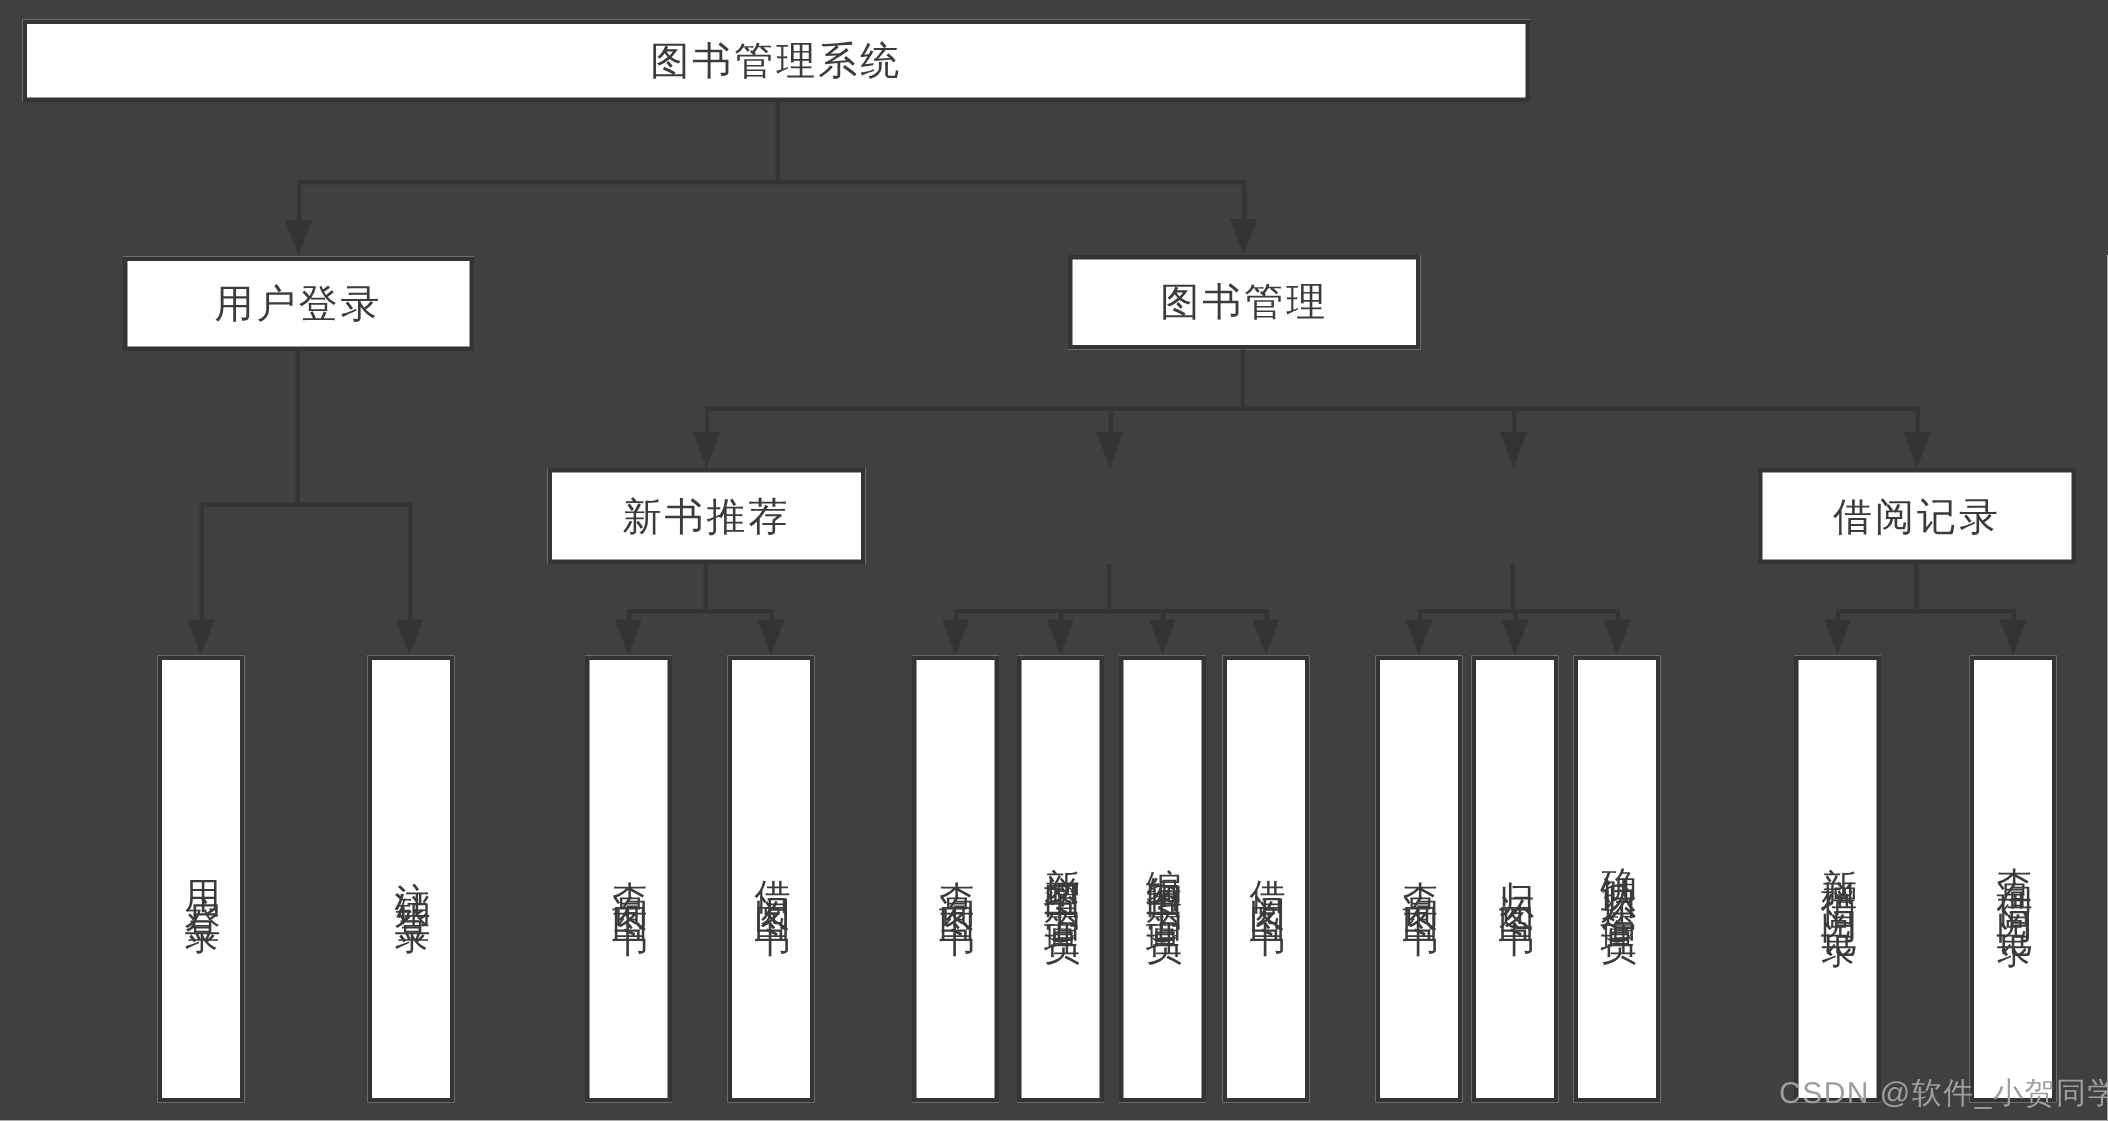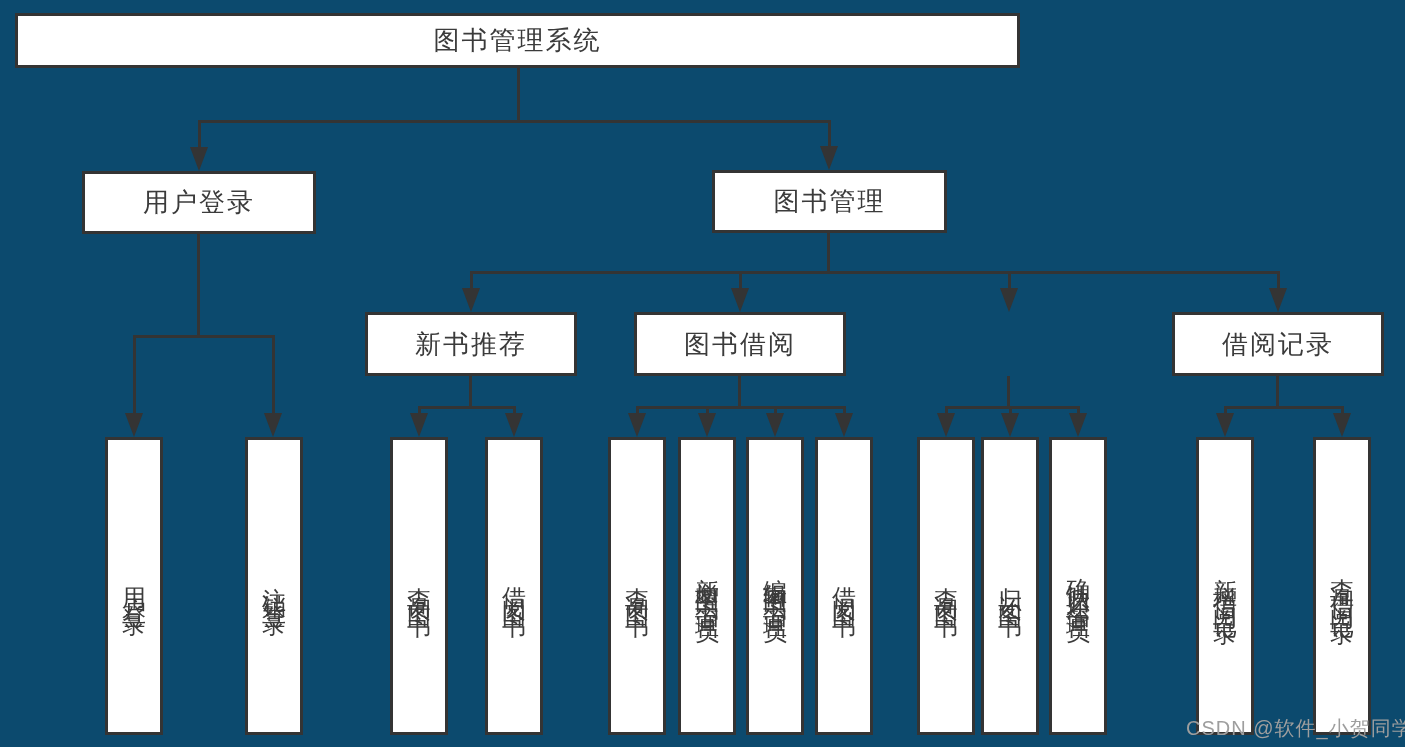--- a/index.html
+++ b/index.html
@@ -4,21 +4,21 @@
 <style>
   html, body {
     margin: 0;
     padding: 0;
     background: #ffffff;
   }
   #canvas {
     position: relative;
     width: 1405px;
     height: 747px;
-    background: #0c4a6e;
+    background: #404040;
     font-family: "Liberation Sans", "DejaVu Sans", sans-serif;
     overflow: hidden;
   }
   .box {
     position: absolute;
     box-sizing: border-box;
     border: 3px solid #343434;
     background: #ffffff;
     display: flex;
     align-items: center;
@@ -110,23 +110,20 @@
   <div class="vline" style="left:827px; top:233px; height:38px;"></div>
   <div class="hline" style="left:470px; top:271px; width:810px;"></div>
   <div class="arrow" style="left:462px; top:271px; height:41px;"></div>
   <div class="arrow" style="left:731px; top:271px; height:41px;"></div>
   <div class="arrow" style="left:1000px; top:271px; height:41px;"></div>
   <div class="arrow" style="left:1269px; top:271px; height:41px;"></div>
 
   <div class="box" style="left:365px; top:312px; width:212px; height:64px;">
     <span class="h-label">新书推荐</span>
   </div>
-  <div class="box" style="left:634px; top:312px; width:212px; height:64px;">
-    <span class="h-label">图书借阅</span>
-  </div>
   <div class="box" style="left:1172px; top:312px; width:212px; height:64px;">
     <span class="h-label">借阅记录</span>
   </div>
 
   <div class="vline" style="left:469px; top:376px; height:30px;"></div>
   <div class="hline" style="left:418px; top:406px; width:98px;"></div>
   <div class="arrow" style="left:410px; top:406px; height:31px;"></div>
   <div class="arrow" style="left:505px; top:406px; height:31px;"></div>
 
   <div class="vline" style="left:738px; top:376px; height:30px;"></div>

